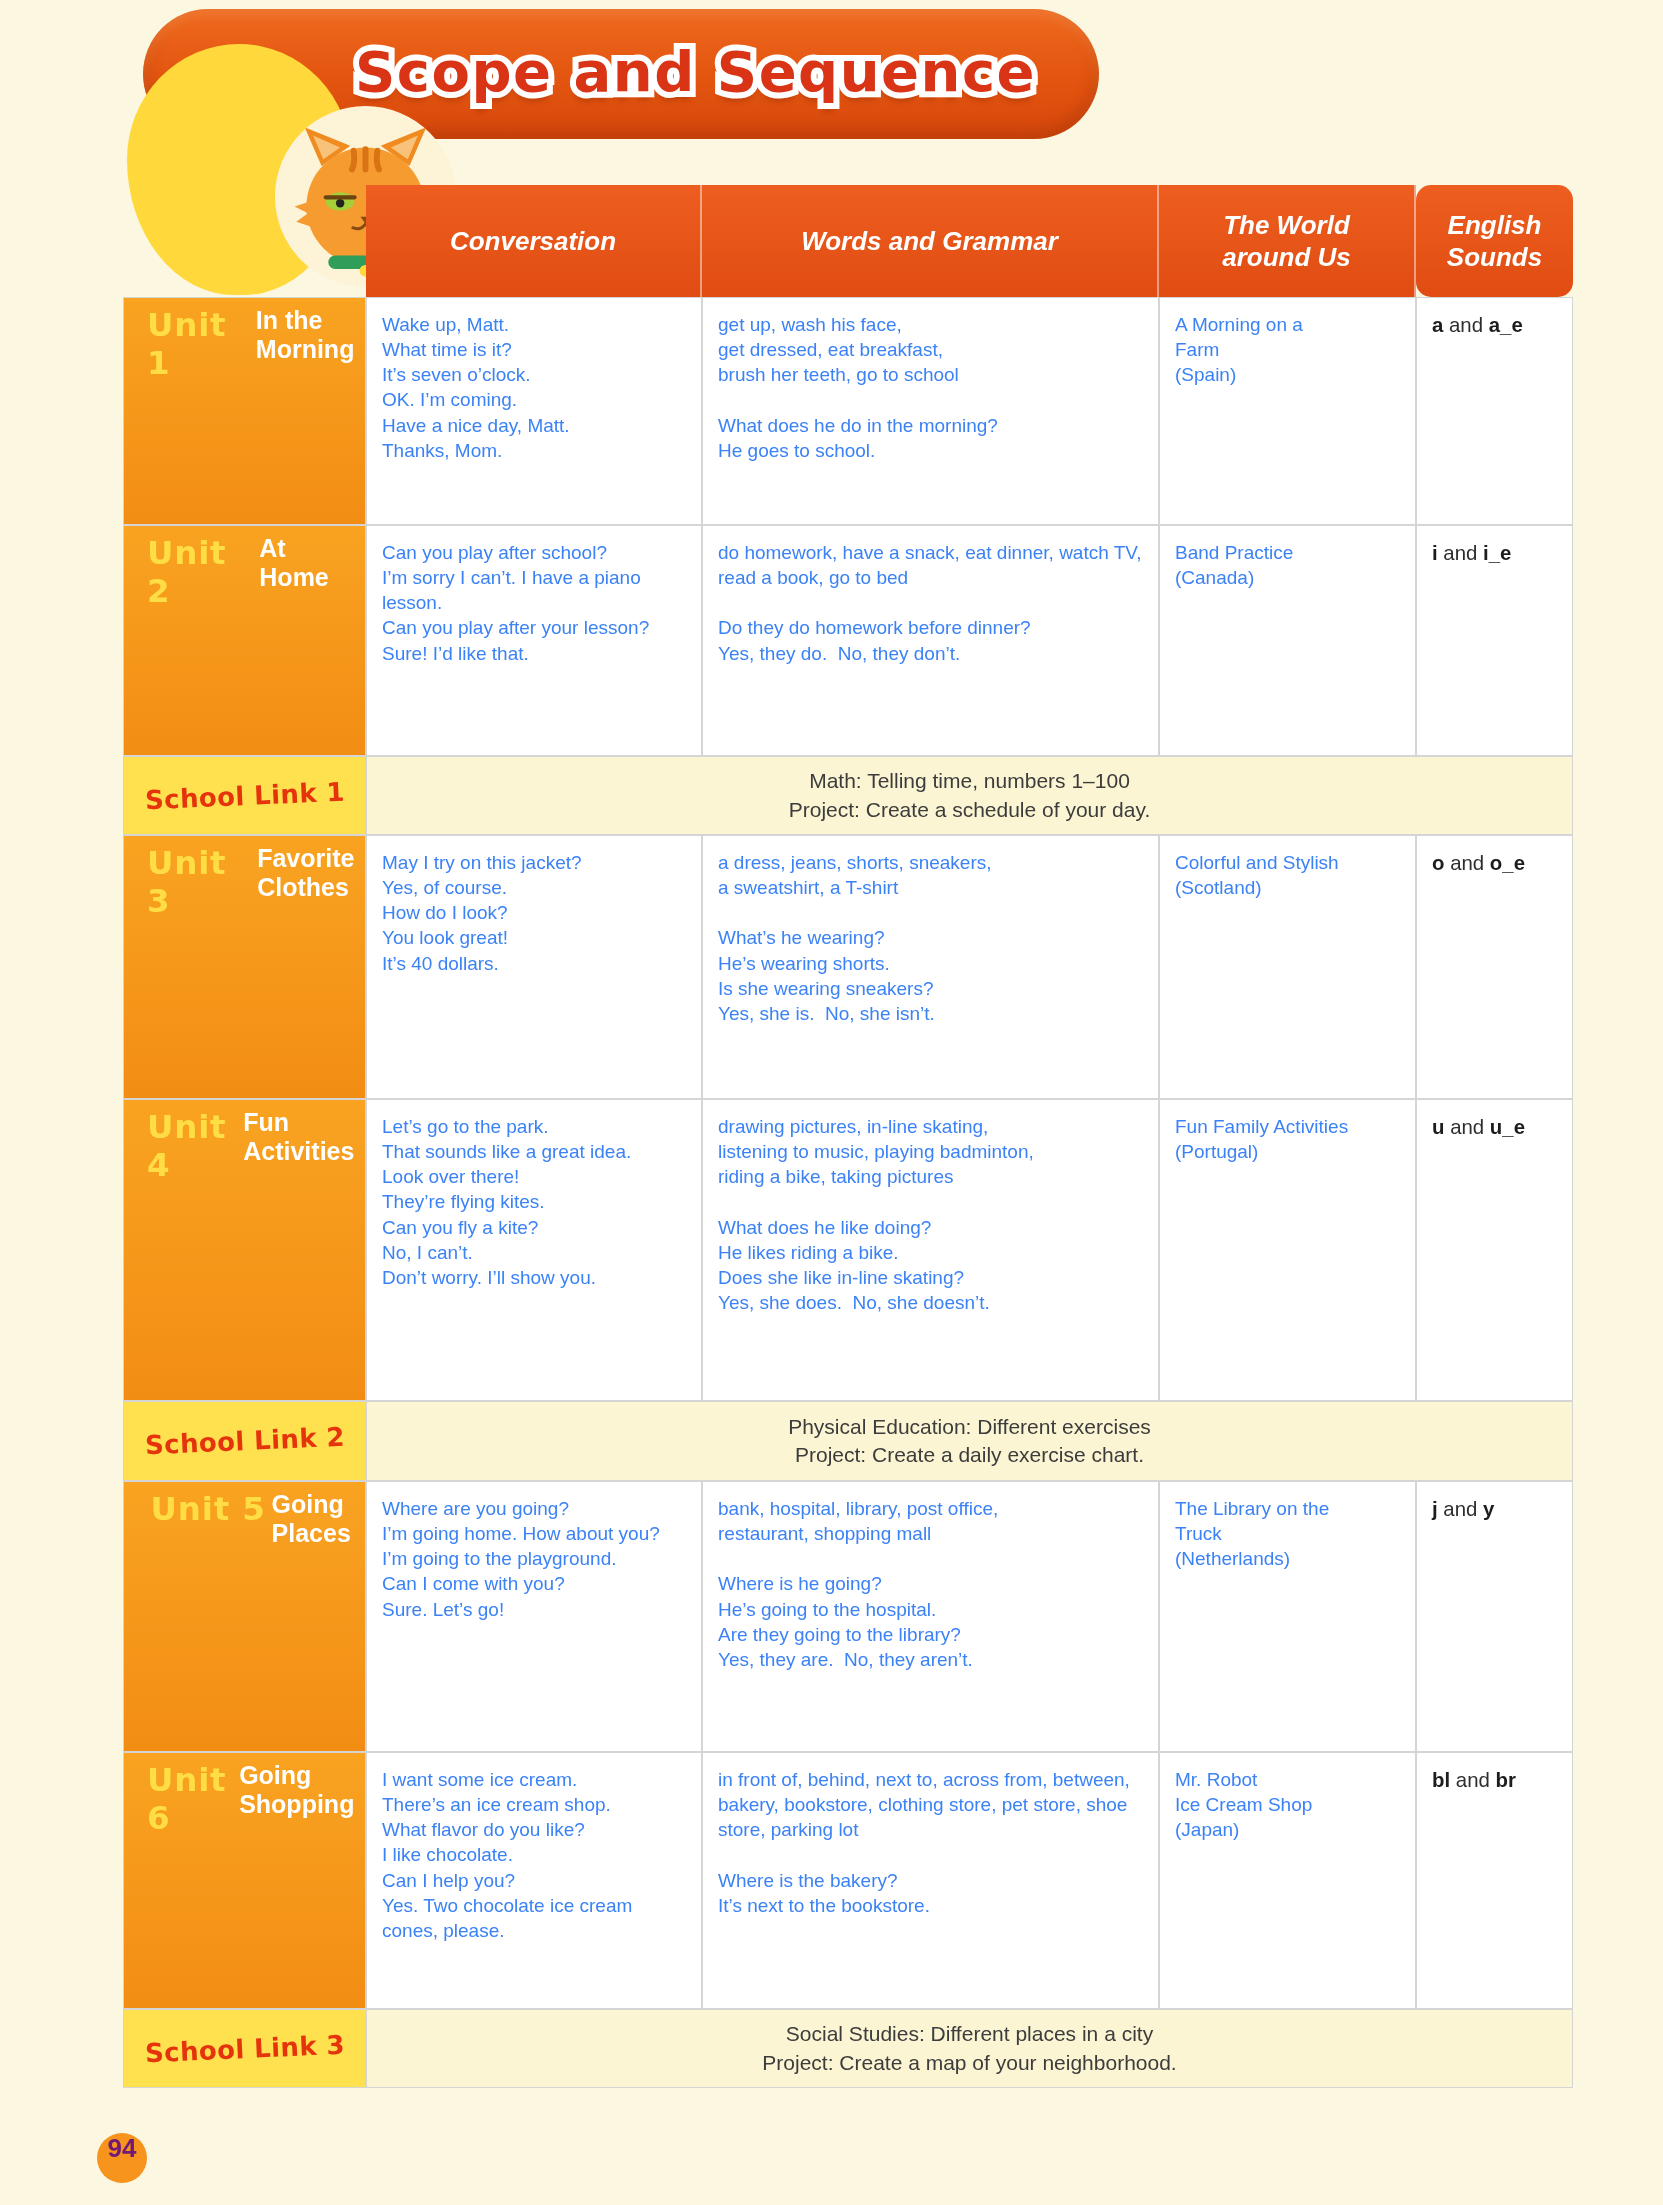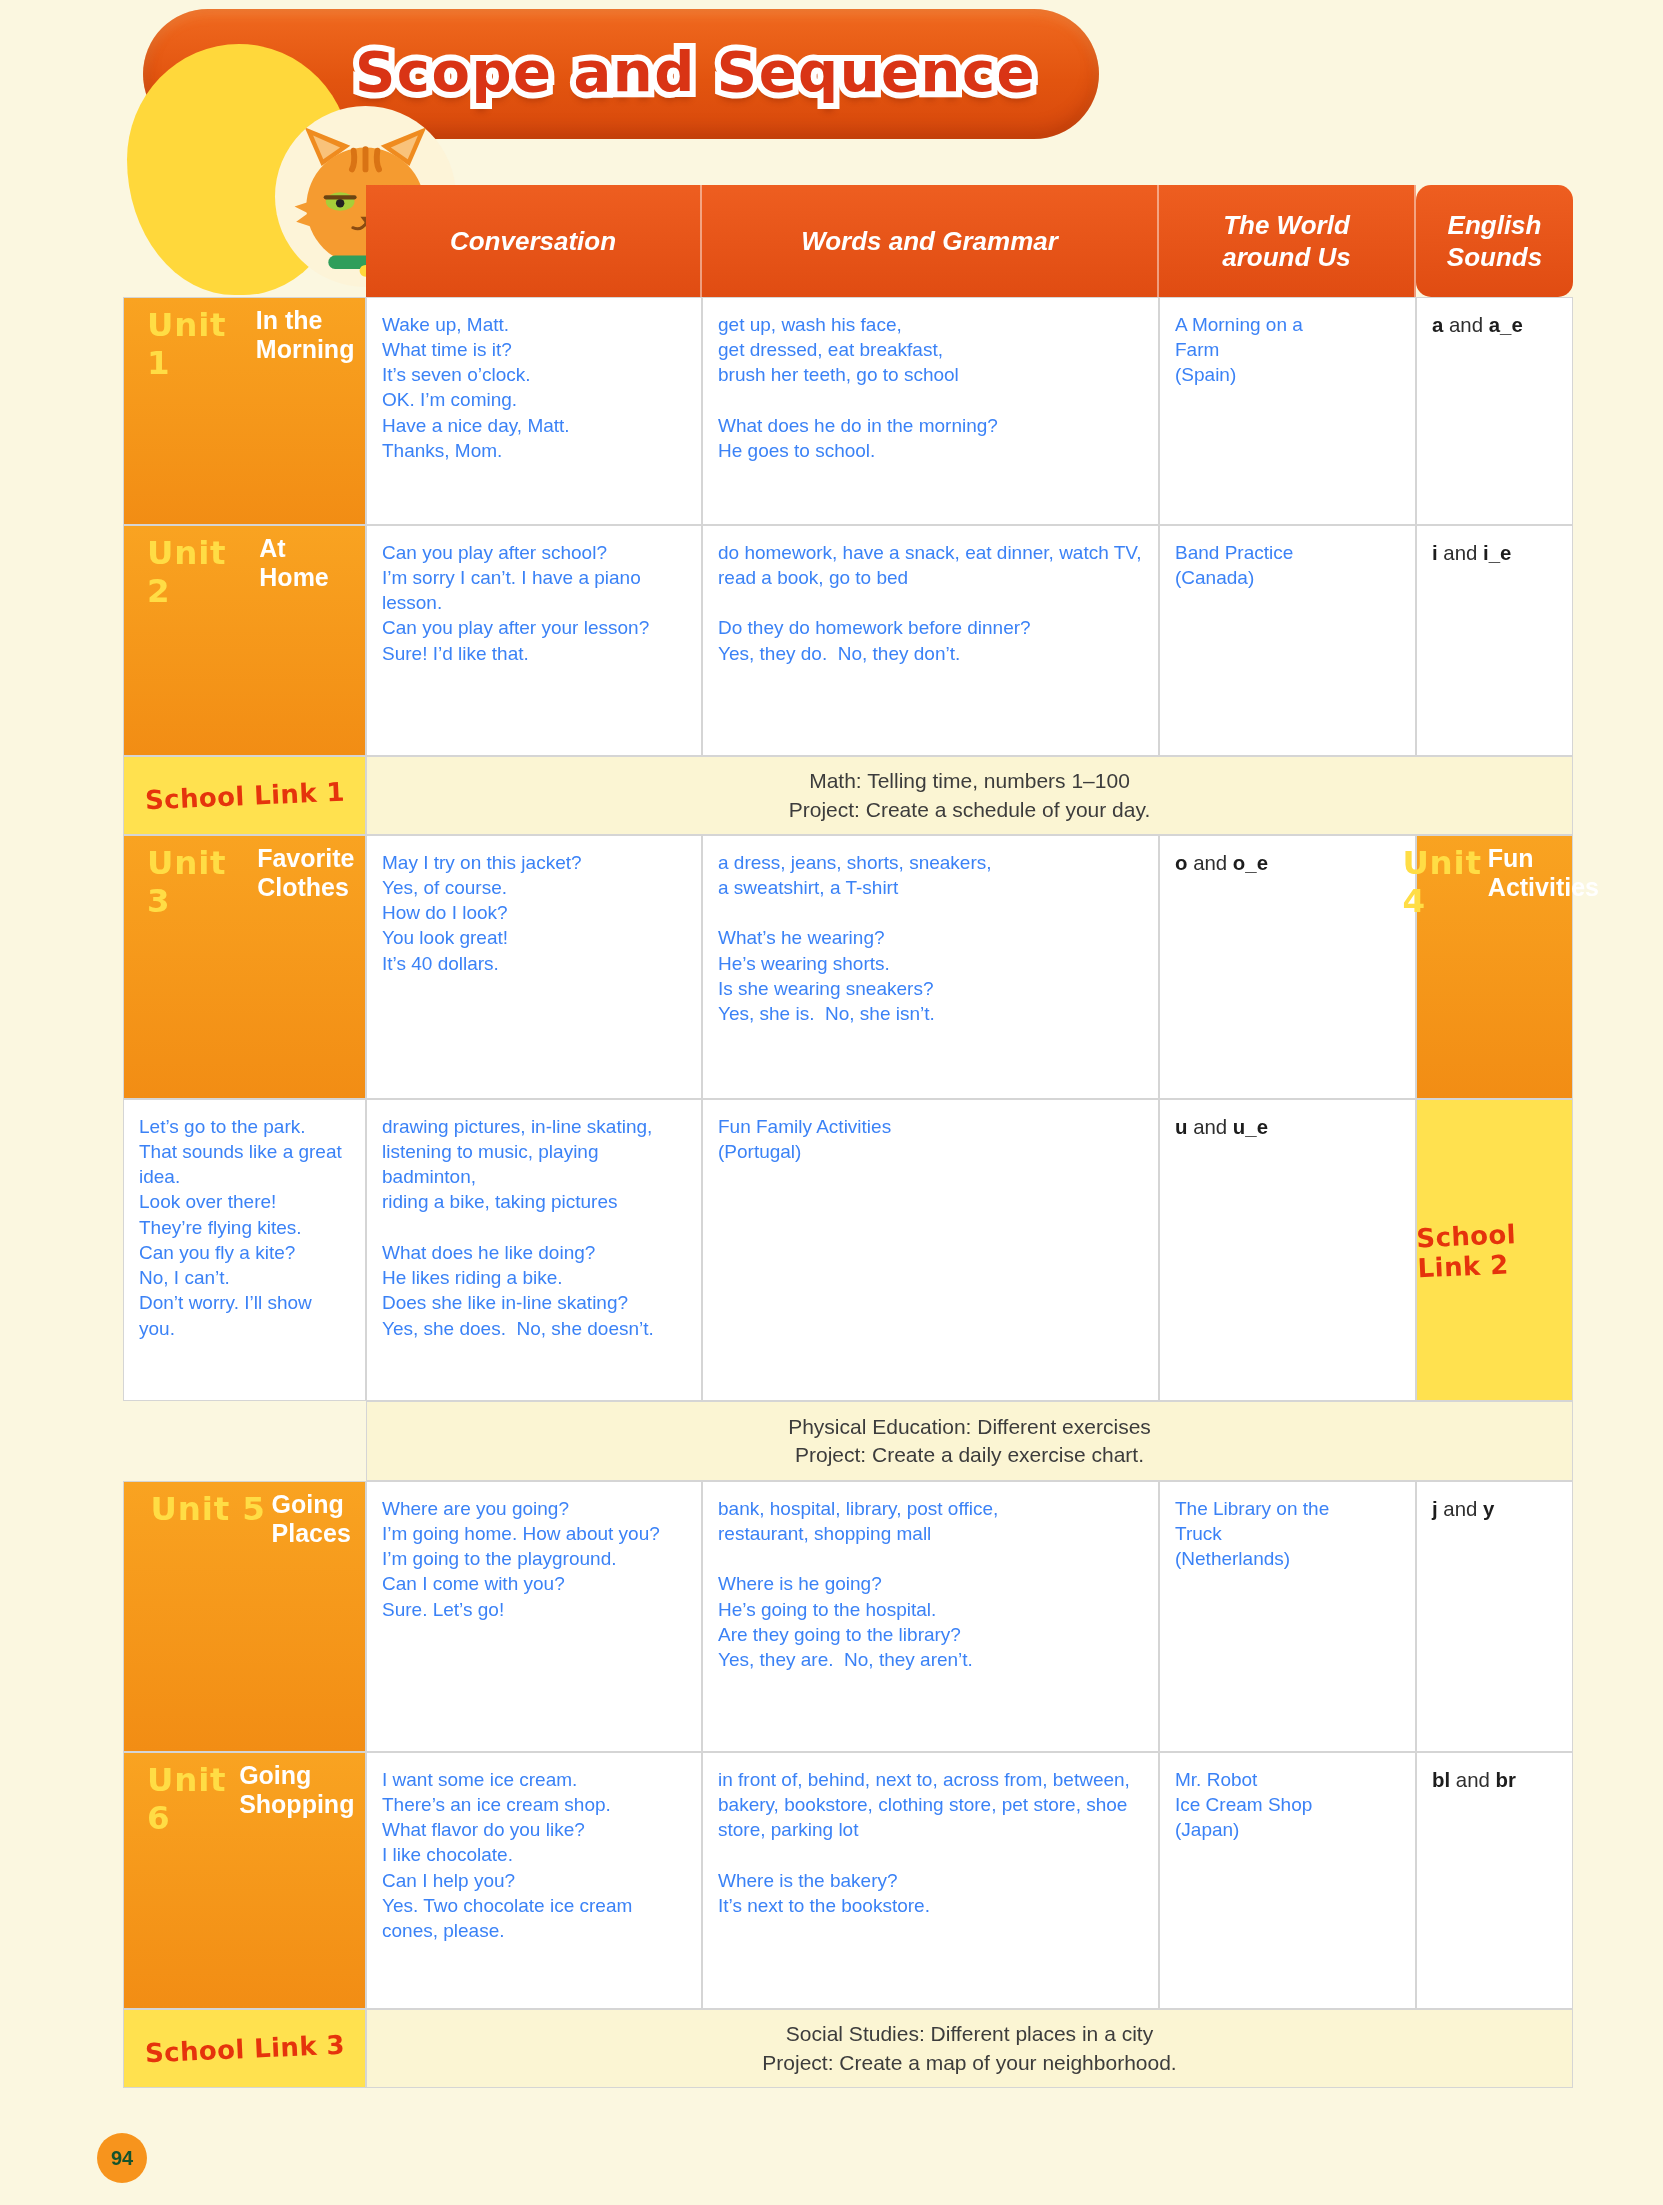--- a/index.html
+++ b/index.html
@@ -106,23 +106,23 @@
     padding:6px 18px;
     font-size:21px; line-height:1.35; color:#3c3c3c;
     white-space:pre-line;
     text-align:center;
   }
 
   
   .page-num {
     position:absolute; left:97px; top:2133px;
     width:50px; height:50px; border-radius:50%;
-    background:#F7941D; color:#14532d;
-    font-weight:bold; font-size:20px;
-    display:flex; align-items:center; justify-content:center;
+    background:#F7941D; color:#701a75;
+    font-weight:bold; font-size:26px;
+    display:flex; justify-content:center;
   }
 </style>
 </head>
 <body>
 
 <div class="page">
 
   <div class="top-bar"></div>
 
   <div class="badge-outer">
@@ -228,20 +228,22 @@
 How do I look?
 You look great!
 It’s 40 dollars.</div>
     <div class="td">a dress, jeans, shorts, sneakers,
 a sweatshirt, a T-shirt
 
 What’s he wearing?
 He’s wearing shorts.
 Is she wearing sneakers?
 Yes, she is.  No, she isn’t.</div>
+    <div class="td">Colorful and Stylish
+(Scotland)</div>
     <div class="td sounds"><b>o</b> <span>and</span> <b>o_e</b></div>
 
     <div class="unit">
       <div class="unit-title">Unit 4</div>
       <div class="unit-topic">Fun
 Activities</div>
     </div>
     <div class="td">Let’s go to the park.
 That sounds like a great idea.
 Look over there!

